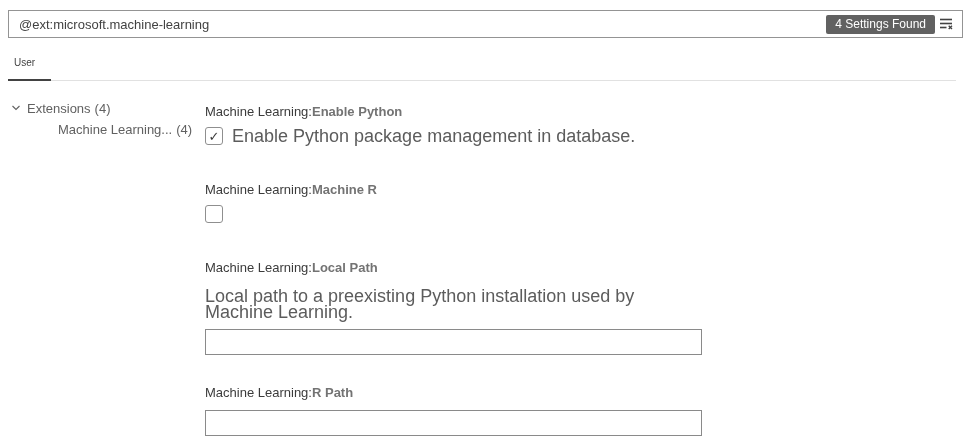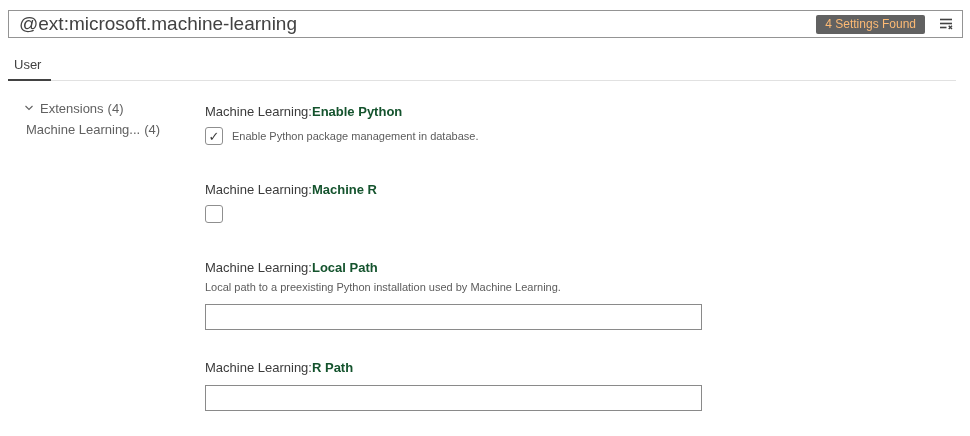--- a/index.html
+++ b/index.html
@@ -17,86 +17,86 @@
     position:absolute; left:8px; top:10px;
     width:955px; height:28px;
     border:1px solid #949494;
     background:#ffffff;
     display:flex; align-items:center;
   }
   .search-input {
     flex:1; height:100%;
     border:none; outline:none; background:transparent;
     font-family:"Liberation Sans", sans-serif;
-    font-size:19px; color:#424242;
+    font-size:13px; color:#424242;
     padding:0 8px 0 10px;
   }
   .badge {
-    background:#616161; color:#fdba74;
+    background:#616161; color:#ffffff;
     font-size:12px; line-height:19px;
     padding:0 9px; border-radius:2px;
-    margin-right:10px; white-space:nowrap;
+    white-space:nowrap;
     flex:0 0 auto;
   }
   .clear-btn {
     width:22px; height:22px; margin-right:5px;
     display:flex; align-items:center; justify-content:center;
     cursor:pointer; flex:0 0 auto;
   }
 
   
   .tab {
     position:absolute; left:14px; top:57px;
-    font-size:13px; color:#424242; cursor:pointer;
+    font-size:10px; color:#424242; cursor:pointer;
   }
   .separator {
     position:absolute; left:8px; top:80px;
     width:948px; height:1px; background:#e1e1e1;
   }
   .tab-underline {
     position:absolute; left:8px; top:79px;
     width:43px; height:2px; background:#424242;
   }
 
   
   .tree {
     position:absolute; left:0; top:97px; width:200px;
     font-size:13px; color:#616161;
   }
   .tree-row-root {
     display:flex; align-items:center; height:22px;
-    padding-left:21px; cursor:pointer;
+    padding-left:8px; cursor:pointer;
   }
   .tree-chevron { width:16px; height:16px; display:flex; align-items:center; justify-content:center; margin-right:3px; }
   .tree-row-child {
     height:22px; line-height:22px;
-    padding-left:26px; cursor:pointer;
+    padding-left:58px; cursor:pointer;
   }
   .tree-label span + span { margin-left:4px; }
 
   
   .settings {
     position:absolute; left:205px; top:104px; width:497px;
   }
   .setting-title { font-size:13px; line-height:16px; color:#3b3b3b; }
   .setting-title .cat { margin-right:0; }
-  .setting-title .name { font-weight:700; color:#14532d; }
+  .setting-title .name { font-weight:700; color:#737373; }
   .check-row { display:flex; align-items:center; margin-top:7px; }
   .checkbox {
     width:18px; height:18px;
     border:1px solid #8f8f8f; border-radius:3px;
     background:#ffffff;
     display:flex; align-items:center; justify-content:center;
     font-size:13px; color:#3b3b3b;
     margin-right:9px; cursor:pointer; flex:0 0 auto;
   }
-  .desc { font-size:11px; line-height:16px; color:#5c5c5c; }
+  .desc { font-size:18px; line-height:16px; color:#5c5c5c; }
   .setting-checkbox { margin-bottom:37px; }
   .setting-text { margin-bottom:30px; }
-  .setting-text .desc { margin-top:3px; }
+  .setting-text .desc { margin-top:12px; }
   .text-input {
     display:block; margin-top:9px;
     width:497px; height:26px;
     border:1px solid #8a8a8a; background:#ffffff;
     font-family:"Liberation Sans", sans-serif;
     font-size:13px; color:#3b3b3b;
     padding:0 6px; outline:none;
   }
 </style>
 </head>

